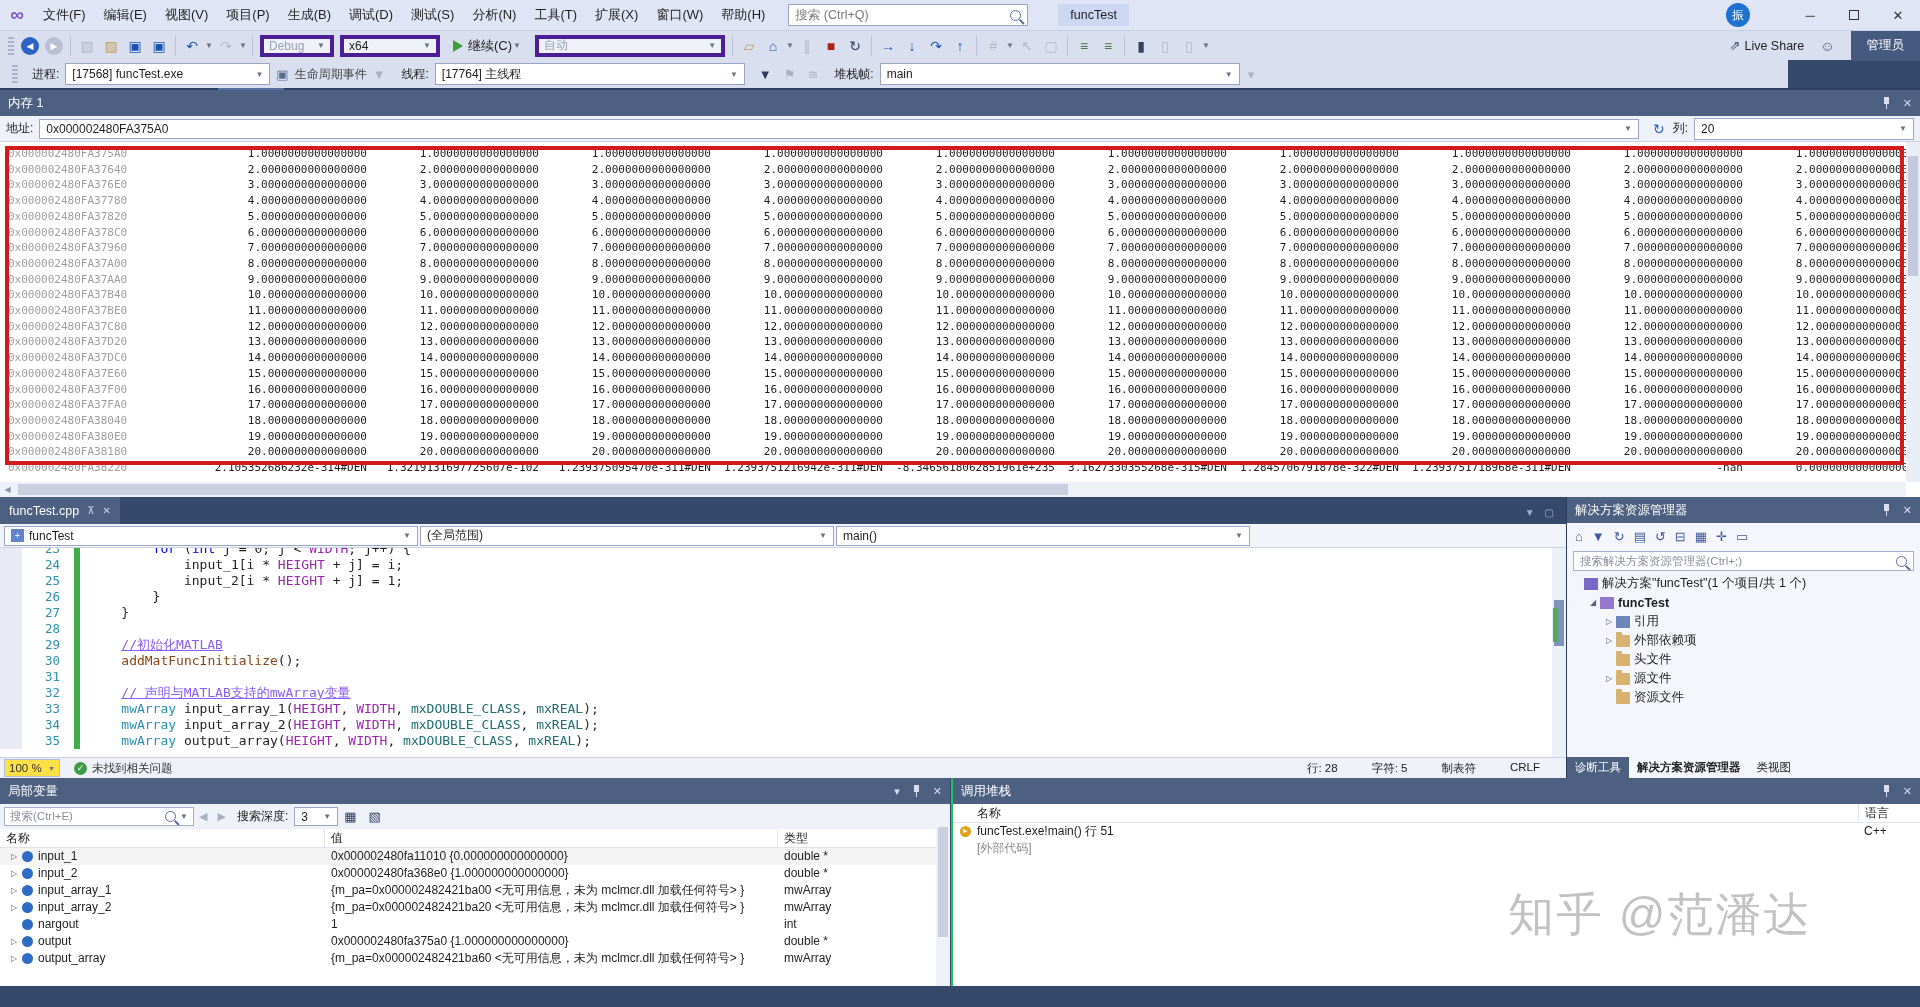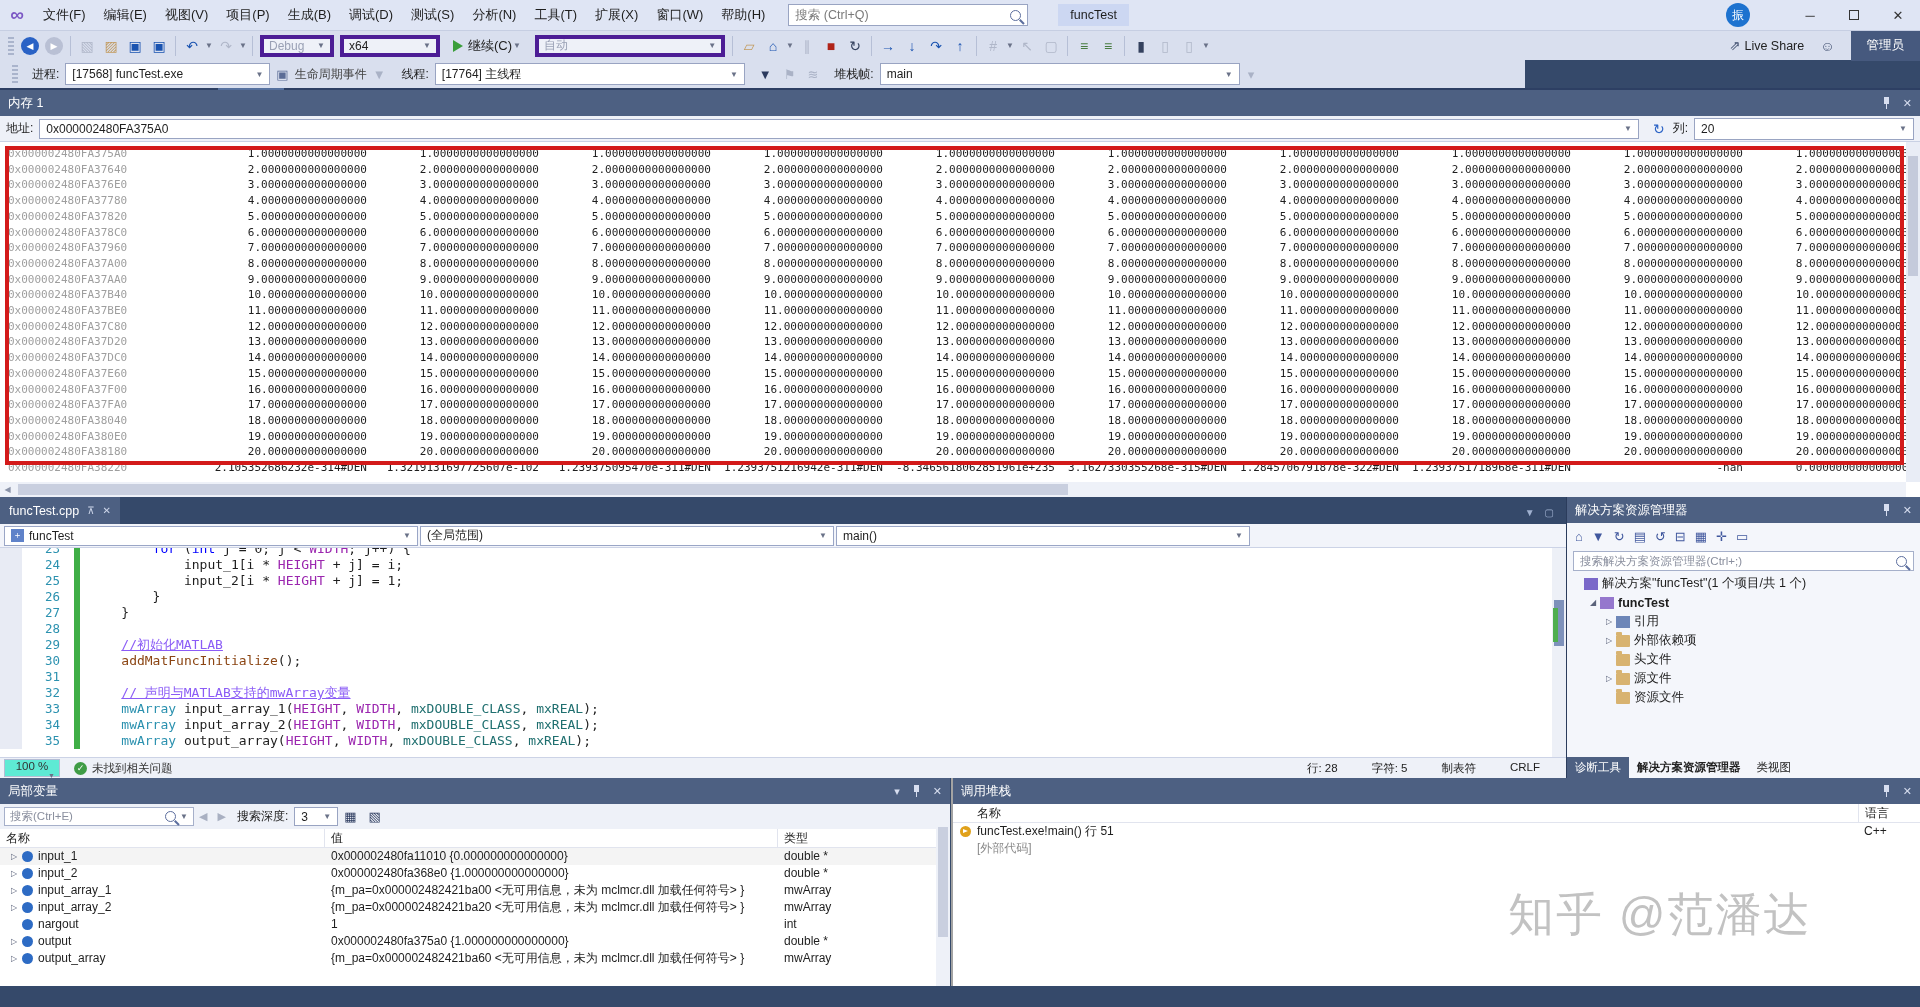--- a/index.html
+++ b/index.html
@@ -38,21 +38,21 @@
   .combo .ca { font-size:8px; color:#6a7288; margin-left:6px; }
   .combo.dis .cv { color:#9aa1b5; }
   #continueBtn { display:flex; align-items:center; margin:0 6px; padding:0 4px; height:24px; }
   #continueBtn .play { width:0; height:0; border-left:10px solid #3a9e3a; border-top:6px solid transparent; border-bottom:6px solid transparent; margin-right:5px; }
   #liveshare { margin-left:auto; display:flex; align-items:center; font-size:12.5px; color:#222; }
   #liveshare .ls-ico { color:#3b4a6b; margin-right:4px; font-size:13px; }
   #feedback { margin:0 16px; color:#3b4a6b; font-size:14px; }
   #adminBtn { height:30px; padding:0 16px; background:#46597e; color:#fff; display:flex; align-items:center; font-size:12.5px; }
 
   
-  #debugbar { left:0; top:60px; width:1525px; height:28px; background:#d9dfee; display:flex; align-items:center; padding-left:8px; font-size:12px; }
+  #debugbar { left:0; top:60px; width:1788px; height:28px; background:#d9dfee; display:flex; align-items:center; padding-left:8px; font-size:12px; }
   .dlabel { margin:0 6px 0 10px; color:#1e1e1e; }
   .dcombo { height:22px; background:#fff; border:1px solid #99a4c2; display:flex; align-items:center; padding:0 6px; font-size:12px; }
   .dico { margin:0 6px; color:#5b6c96; font-size:13px; }
   .dico.dim { color:#aab2c6; }
 
   
   #memory { left:0; top:90px; width:1920px; height:407px; background:#fff; }
   .panel-title { height:26px; background:#4d6082; color:#fff; display:flex; align-items:center; padding:0 8px; font-size:12.5px; }
   .pt-icons { margin-left:auto; display:flex; align-items:center; gap:12px; color:#d7def0; font-size:11px; }
   .pin { display:inline-block; width:9px; height:12px; position:relative; }
@@ -87,21 +87,21 @@
   .cl-bp { width:22px; background:#e8ebf4; flex:none; }
   .cl-num { width:36px; text-align:right; color:#2b91af; font-family:"DejaVu Sans Mono",monospace; padding-right:6px; flex:none; font-size:12.5px; }
   .cl-chg { width:6px; background:#3fae46; flex:none; margin-right:2px; }
   .cl-code { white-space:pre; font-family:"DejaVu Sans Mono",monospace; }
   .sx-k { color:#0000ff; } .sx-m { color:#9b26af; } .sx-c { color:#8b5cf6;text-decoration:underline; }
   .sx-t { color:#2b91af; } .sx-e { color:#1f6f6f; } .sx-f { color:#8b4513; } .sx-p { color:#1e1e1e; }
   #edvscroll { left:1552px; top:548px; width:14px; height:209px; background:#edf0f7; }
   #edvscroll .thumb { position:absolute; left:2px; top:52px; width:10px; height:46px; background:#7e92bb; }
   #edvscroll .mark { position:absolute; left:1px; width:5px; height:34px; background:#4fae4f; top:60px; }
   #edstatus { left:0; top:757px; width:1566px; height:21px; background:#eef1f8; border-top:1px solid #ccd3e6; display:flex; align-items:center; font-size:11.5px; color:#333; }
-  #zoomsel { width:56px; height:18px; border:1px solid #b4bdd4; background:#5eead4; margin:0 4px; display:flex; align-items:center; padding:0 4px;flex-direction:column; }
+  #zoomsel { width:56px; height:18px; border:1px solid #b4bdd4; background:#fde047; margin:0 4px; display:flex; align-items:center; padding:0 4px; }
   #zoomsel .ca { margin-left:auto; font-size:7px; color:#6a7288; }
   .okball { width:13px; height:13px; border-radius:50%; background:#3f9c46; color:#fff; font-size:9px; display:flex; align-items:center; justify-content:center; margin:0 5px 0 10px; }
   #edpos { margin-left:auto; display:flex; gap:34px; padding-right:26px; color:#222; }
 
   
   #solution { left:1566px; top:497px; width:354px; height:260px; background:#f4f6fb; border-left:1px solid #2b3c5c; }
   #soltools { height:26px; display:flex; align-items:center; gap:9px; padding:0 8px; color:#41589e; font-size:13px; background:#f4f6fb; }
   #solsearch { margin:2px 6px; height:20px; background:#fff; border:1px solid #a6b0ca; display:flex; align-items:center; padding:0 6px; font-size:11.5px; color:#8a8f9e; }
   #solsearch .sv { flex:1; white-space:nowrap; overflow:hidden; }
   #soltree { font-size:12.5px; margin-top:3px; }
@@ -131,21 +131,21 @@
   .lrow.sel { background:#f4f4f4; }
   .lc-name { width:325px; flex:none; display:flex; align-items:center; overflow:hidden; }
   .lc-val { width:453px; flex:none; overflow:hidden; padding-left:6px; }
   .lc-type { width:160px; flex:none; padding-left:6px; }
   .lexp { width:12px; margin-left:8px; font-size:8px; color:#5a627a; text-align:center; flex:none; }
   .lball { width:11px; height:11px; border-radius:50%; background:#2d6bc4; margin:0 5px 0 2px; flex:none; }
   #locvscroll { left:936px; top:823px; width:14px; height:163px; background:#eef1f8; }
   #locvscroll .thumb { position:absolute; left:2px; top:4px; width:10px; height:110px; background:#c9cfdf; }
 
   
-  #callstack { left:951px; top:778px; width:969px; height:208px; background:#fff; border-left:2px solid #a3a3a3; }
+  #callstack { left:951px; top:778px; width:969px; height:208px; background:#fff; border-left:2px solid #22c55e; }
   #cshead { display:flex; height:19px; line-height:19px; font-size:12px; border-bottom:1px solid #e1e4ee; }
   #cshead .n { flex:1; padding-left:24px; }
   #cshead .l { width:62px; border-left:1px solid #e1e4ee; padding-left:6px; }
   .csrow { display:flex; height:17px; line-height:17px; font-size:12px; align-items:center; }
   .csrow .n { flex:1; display:flex; align-items:center; overflow:hidden; white-space:nowrap; }
   .csrow .l { width:62px; padding-left:6px; }
   .csrow.dim { color:#8a8a8a; }
   .csarrow { width:11px; height:11px; border-radius:50%; background:#e0a11b; margin:0 6px 0 7px; flex:none; position:relative; }
   .csarrow::after { content:""; position:absolute; left:3px; top:3px; width:0; height:0; border-left:5px solid #fff; border-top:2.5px solid transparent; border-bottom:2.5px solid transparent; }
 

